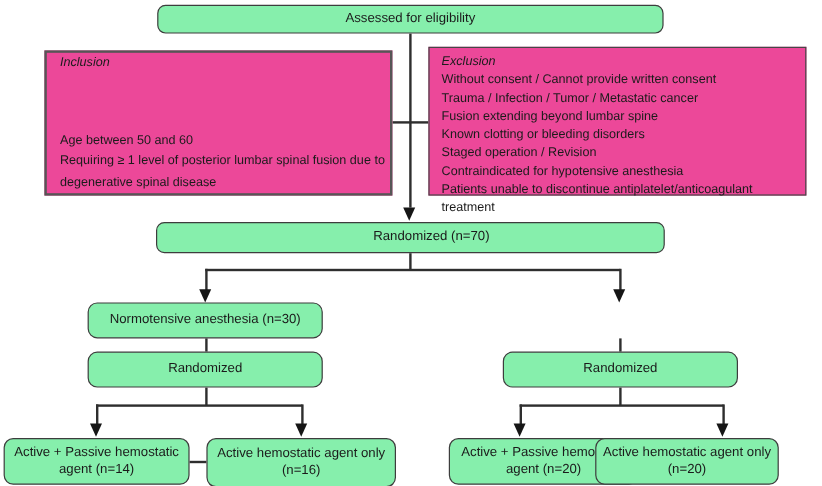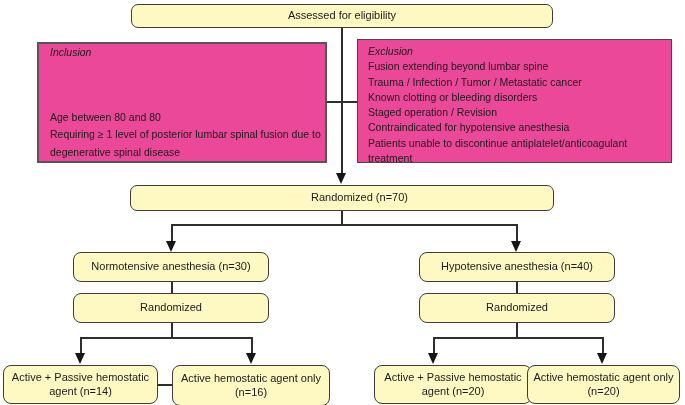--- a/index.html
+++ b/index.html
@@ -7,21 +7,21 @@
     position:relative;
     width:685px;height:405px;
     background:#ffffff;
     font-family:"Liberation Sans", sans-serif;
     color:#1b1b1b;
     overflow:hidden;
   }
   
   .fbox{
     position:absolute;
-    background:#fef9c3;
+    background:#86efac;
     border:1.4px solid #3d3d3d;
     border-radius:8px;
     box-sizing:border-box;
     display:flex;align-items:center;justify-content:center;
     text-align:center;
     font-size:11px;line-height:13.5px;
     padding:2px 5px;
     z-index:2;
   }
   
@@ -59,65 +59,63 @@
 
 <div id="canvas">
 
   <div class="fbox" style="left:131px;top:4px;width:422px;height:24px;border-radius:7px;">
     <span>Assessed for eligibility</span>
   </div>
 
   <div class="sbox" id="inclusion-box" style="left:37px;top:42px;width:290px;height:121px;">
     <div class="title">Inclusion</div>
     <div>
-        <div>Age between 80 and 80</div>
+        <div>Age between 50 and 60</div>
         <div>Requiring ≥ 1 level of posterior lumbar spinal fusion due to degenerative spinal disease</div>
       </div>
   </div>
 
   <div class="sbox" id="exclusion-box" style="left:357px;top:39px;width:315px;height:124px;">
     <div class="title">Exclusion</div>
     <div>
+        <div>Without consent / Cannot provide written consent</div>
+        <div>Trauma / Infection / Tumor / Metastatic cancer</div>
         <div>Fusion extending beyond lumbar spine</div>
-        <div>Trauma / Infection / Tumor / Metastatic cancer</div>
         <div>Known clotting or bleeding disorders</div>
         <div>Staged operation / Revision</div>
         <div>Contraindicated for hypotensive anesthesia</div>
         <div>Patients unable to discontinue antiplatelet/anticoagulant treatment</div>
       </div>
   </div>
 
   <div class="fbox" style="left:130px;top:185px;width:424px;height:26px;border-radius:7px;padding-left:40px;">
     <span>Randomized (n=70)</span>
   </div>
 
   <div class="fbox" style="left:73px;top:252px;width:196px;height:30px;text-align:right;">
     <span>Normotensive anesthesia (n=30)</span>
-  </div>
-  <div class="fbox" style="left:419px;top:252px;width:196px;height:30px;">
-    <span>Hypotensive anesthesia (n=40)</span>
   </div>
 
   <div class="fbox" style="left:73px;top:293px;width:196px;height:30px;">
     <span>Randomized</span>
   </div>
   <div class="fbox" style="left:419px;top:293px;width:196px;height:30px;">
     <span>Randomized</span>
   </div>
 
   <div class="fbox" style="left:3px;top:365px;width:155px;height:39px;">
     <span>Active + Passive hemostatic agent (n=14)</span>
   </div>
   <div class="fbox" style="left:172px;top:365px;width:158px;height:41px;">
     <span>Active hemostatic agent only (n=16)</span>
   </div>
   <div class="fbox" style="left:355px;top:365px;width:158px;height:39px;margin-left:19px;">
     <span>Active + Passive hemostatic agent (n=20)</span>
   </div>
-  <div class="fbox" style="left:527px;top:365px;width:153px;height:39px;">
+  <div class="fbox" style="left:496px;top:365px;width:153px;height:39px;">
     <span>Active hemostatic agent only (n=20)</span>
   </div>
 
   <div class="vline" style="left:341px;top:28px;height:145px;"></div>
   <div class="arrow" style="left:336px;top:173px;"></div>
   <div class="hline" style="left:327px;top:101px;width:30px;"></div>
 
   <div class="vline" style="left:341px;top:211px;height:14px;"></div>
   <div class="hline" style="left:171px;top:224px;width:346px;"></div>
   <div class="vline" style="left:171px;top:224px;height:18px;"></div>

